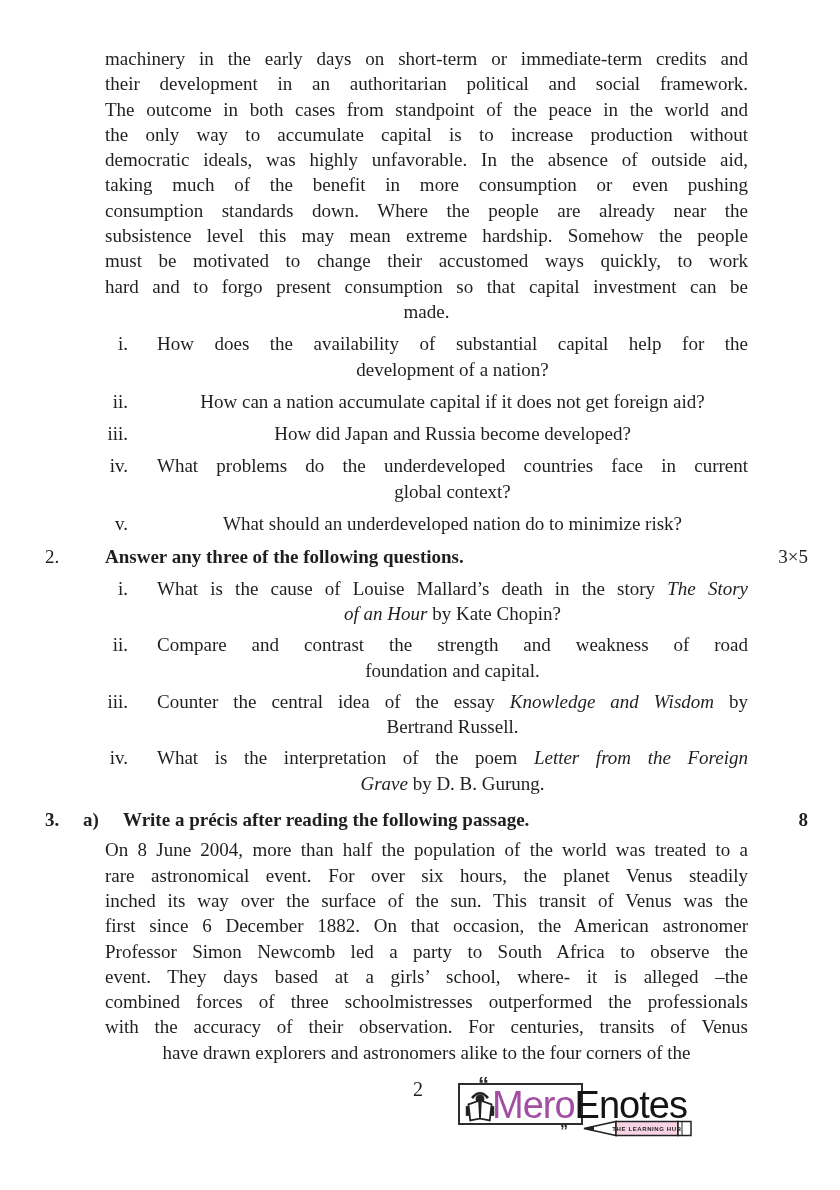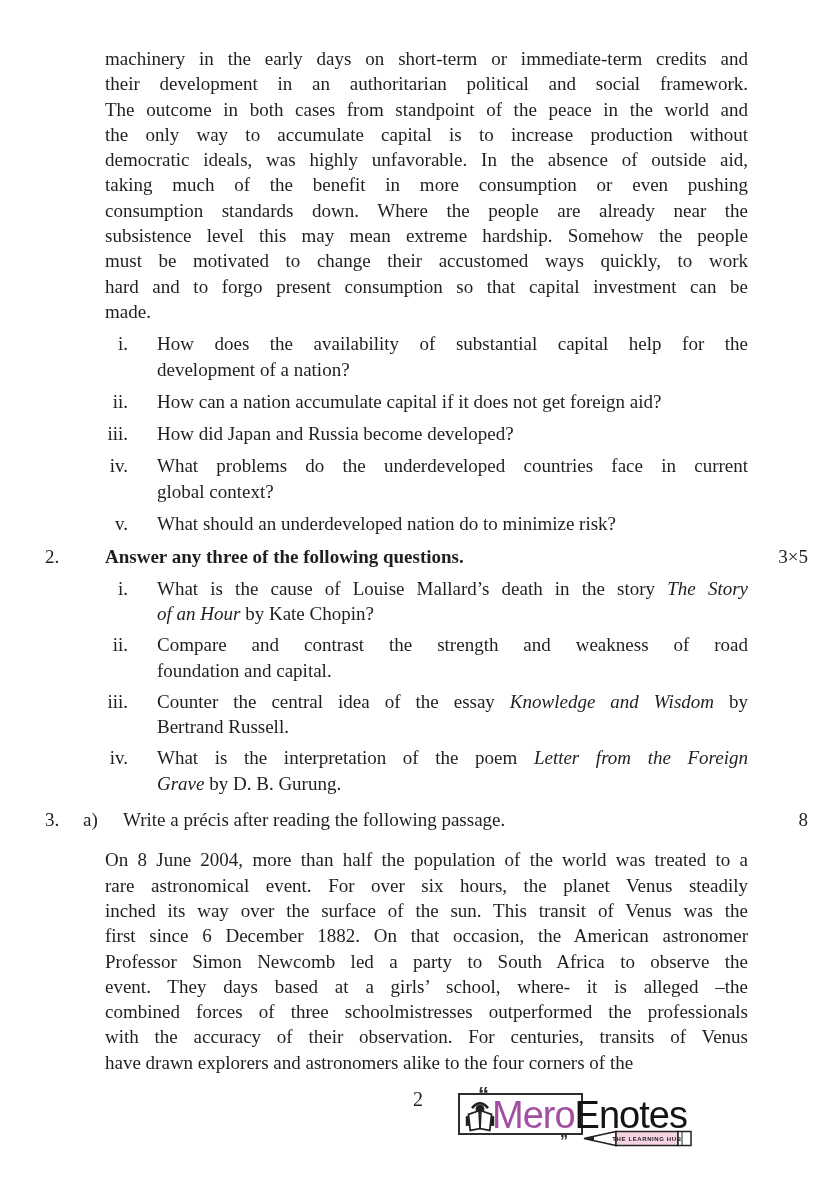--- a/index.html
+++ b/index.html
@@ -6,39 +6,39 @@
   body {
     width:840px; height:1190px; background:#ffffff; overflow:hidden;
     font-family:"Liberation Serif","DejaVu Serif",serif;
     font-size:19px; line-height:25.3px; color:#1f1f1f;
   }
   .page { padding-top:46px; position:relative; width:840px; height:1144px; }
 
   
   .jl { text-align:justify; height:25.3px; overflow:hidden; }
   .jl::after { content:""; display:inline-block; width:100%; height:0; }
-  .jl-last { height:25.3px; overflow:hidden; white-space:nowrap; }
+  .jl-last { height:25.3px; overflow:hidden; white-space:nowrap;text-align:center; }
   .it { font-style:italic; }
 
   .para { margin-left:105px; width:643px; }
 
   .sub { display:flex; width:748px; margin-top:7px; }
   .sub .m { flex:0 0 128px; text-align:right; }
   .sub .c { margin-left:29px; width:591px; }
 
   .qheader { position:relative; margin-left:45px; width:763px; }
   .qh2 { margin-top:8px; }
-  .qh3 { margin-top:11px; }
+  .qh3 { margin-top:11px;font-weight:bold; }
   .qnum { display:inline-block; width:60px; }
   .q3num { display:inline-block; width:38px; }
   .q3part { display:inline-block; width:40px; }
   .qbold { font-weight:bold; }
   .marks { position:absolute; right:0; top:0; }
   .q2items .sub { margin-top:6px; }
-  .passage { margin-top:15px; }
+  .passage { margin-top:5px; }
 
   
   .footer { position:relative; margin-top:12px; height:72px; }
   .pagenum { position:absolute; left:398px; top:0; width:40px; text-align:center; font-size:20px; }
   .logo { position:absolute; left:458px; top:2px; width:245px; height:66px;
           font-family:"Liberation Sans","DejaVu Sans",sans-serif; line-height:normal; }
   .logo-box { position:absolute; left:0; top:4px; width:121px; height:38px;
               border:2px solid #2e2e2e; background:#fff; }
   .reader { position:absolute; left:4px; top:6px; }
   .logo-text { position:absolute; left:34px; top:5px; font-weight:normal; font-size:38px;

